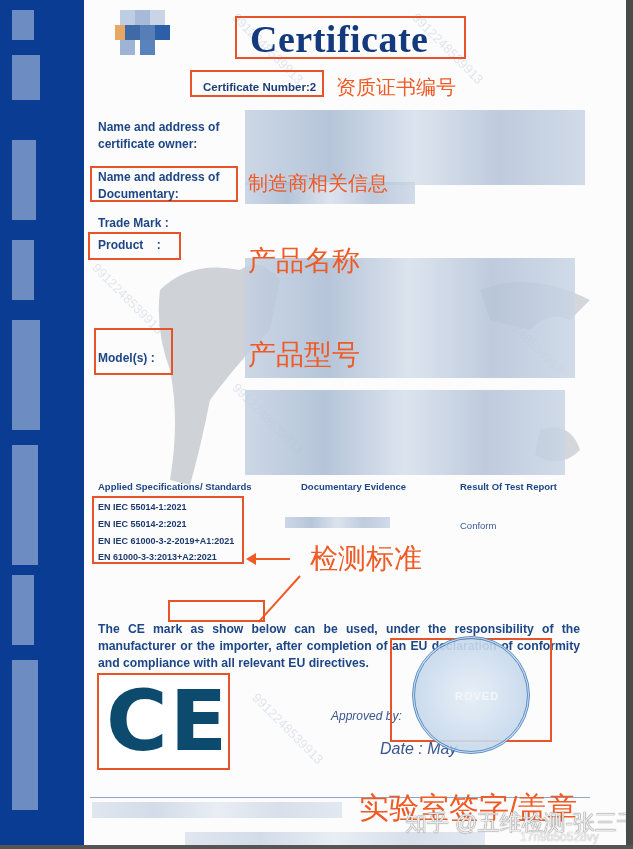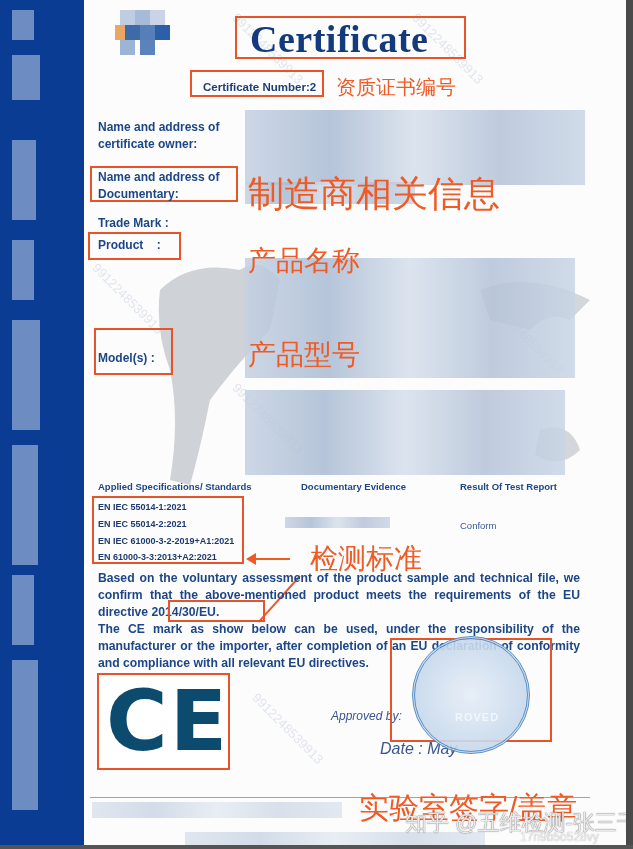--- a/index.html
+++ b/index.html
@@ -49,21 +49,21 @@
     }
     .ce-box { position: absolute; left: 97px; top: 673px; width: 133px; height: 97px; border: 2px solid #e8542a; box-sizing: border-box; background: #fff; }
     .ce-logo { position: absolute; left: 106px; top: 676px; font-size: 84px; font-weight: bold; color: #0c4a6e; letter-spacing: 2px; font-family: "DejaVu Sans", sans-serif; line-height: 90px; }
     .approved { position: absolute; left: 331px; top: 709px; font-size: 12px; font-style: italic; color: #3a5590; }
     .date { position: absolute; left: 380px; top: 740px; font-size: 16px; font-style: italic; color: #3a5590; }
     .stamp-box { position: absolute; left: 390px; top: 638px; width: 162px; height: 104px; border: 2px solid #e8542a; box-sizing: border-box; }
     .stamp {
       position: absolute; left: 412px; top: 636px; width: 118px; height: 118px; border-radius: 50%;
       border: 3px double #4c86c2; box-sizing: border-box; background: radial-gradient(circle,#e6eef7 0%,#c7d9ec 70%,#b4cbe3 100%); opacity: 0.9;
     }
-    .stamp-text { position: absolute; left: 455px; top: 690px; font-size: 11px; color: #f2f6fa; font-weight: bold; letter-spacing: 1px; margin-top: 21px; }
+    .stamp-text { position: absolute; left: 455px; top: 690px; font-size: 11px; color: #f2f6fa; font-weight: bold; letter-spacing: 1px; }
     .arrow-line { position: absolute; background: #ef5a25; height: 2px; transform-origin: left center; }
     .footer-line { position: absolute; left: 90px; top: 797px; width: 500px; height: 1px; background: #8ea6c8; }
     .zhihu { position: absolute; left: 405px; top: 808px; font-size: 22px; color: rgba(255,255,255,0.85); text-shadow: 0 0 1px #777, 0 0 1px #777; white-space: nowrap; }
     .zhihu2 { position: absolute; left: 520px; top: 830px; font-size: 12px; color: rgba(255,255,255,0.8); text-shadow: 0 0 1px #888; }
   </style>
 </head>
 <body>
 
 <div class="page">
 
@@ -120,21 +120,21 @@
   <div class="lbl" style="left:98px;top:119px;">
     <div>Name and address of</div>
     <div>certificate owner:</div>
   </div>
 
   <div class="obox" style="left:90px;top:166px;width:148px;height:36px;"></div>
   <div class="lbl" style="left:98px;top:169px;">
     <div>Name and address of</div>
     <div>Documentary:</div>
   </div>
-  <div class="annot" style="left:248px;top:170px;font-size:36px;">制造商相关信息</div>
+  <div class="annot" style="left:248px;top:170px;font-size:20px;">制造商相关信息</div>
 
   <div class="lbl" style="left:98px;top:215px;">Trade Mark :</div>
 
   <div class="obox" style="left:88px;top:232px;width:93px;height:28px;"></div>
   <div class="lbl" style="left:98px;top:237px;white-space:pre;">Product    :</div>
   <div class="annot" style="left:248px;top:242px;font-size:28px;">产品名称</div>
 
   <div class="obox" style="left:94px;top:328px;width:79px;height:47px;"></div>
   <div class="lbl" style="left:98px;top:350px;">Model(s) :</div>
   <div class="annot" style="left:248px;top:336px;font-size:28px;">产品型号</div>
@@ -150,21 +150,20 @@
   <div class="std" style="left:98px;top:552px;">EN 61000-3-3:2013+A2:2021</div>
 
   <div class="blur-block" style="left:285px;top:517px;width:105px;height:11px;"></div>
   <div class="conform">Conform</div>
 
   <div class="arrow-line" style="left:250px;top:558px;width:40px;"></div>
   <div style="position:absolute;left:246px;top:553px;width:0;height:0;border-top:6px solid transparent;border-bottom:6px solid transparent;border-right:10px solid #ef5a25;"></div>
   <div class="annot" style="left:310px;top:540px;font-size:28px;">检测标准</div>
   <div class="arrow-line" style="left:300px;top:575px;width:62px;transform:rotate(132deg);"></div>
 
-  <div class="para" style="top:570px;">Based on the voluntary assessment of the product sample and technical file, we confirm that the above-mentioned product meets the requirements of the EU directive 2014/30/EU.</div>
   <div class="obox" style="left:168px;top:600px;width:97px;height:22px;"></div>
   <div class="para" style="top:621px;">The CE mark as show below can be used, under the responsibility of the manufacturer or the importer, after completion of an EU declaration of conformity and compliance with all relevant EU directives.</div>
 
   <div class="ce-box"></div>
   <div class="ce-logo">CE</div>
 
   <div class="approved">Approved by:</div>
   <div class="date">
     <span>Date :</span>
     <span>May</span>

